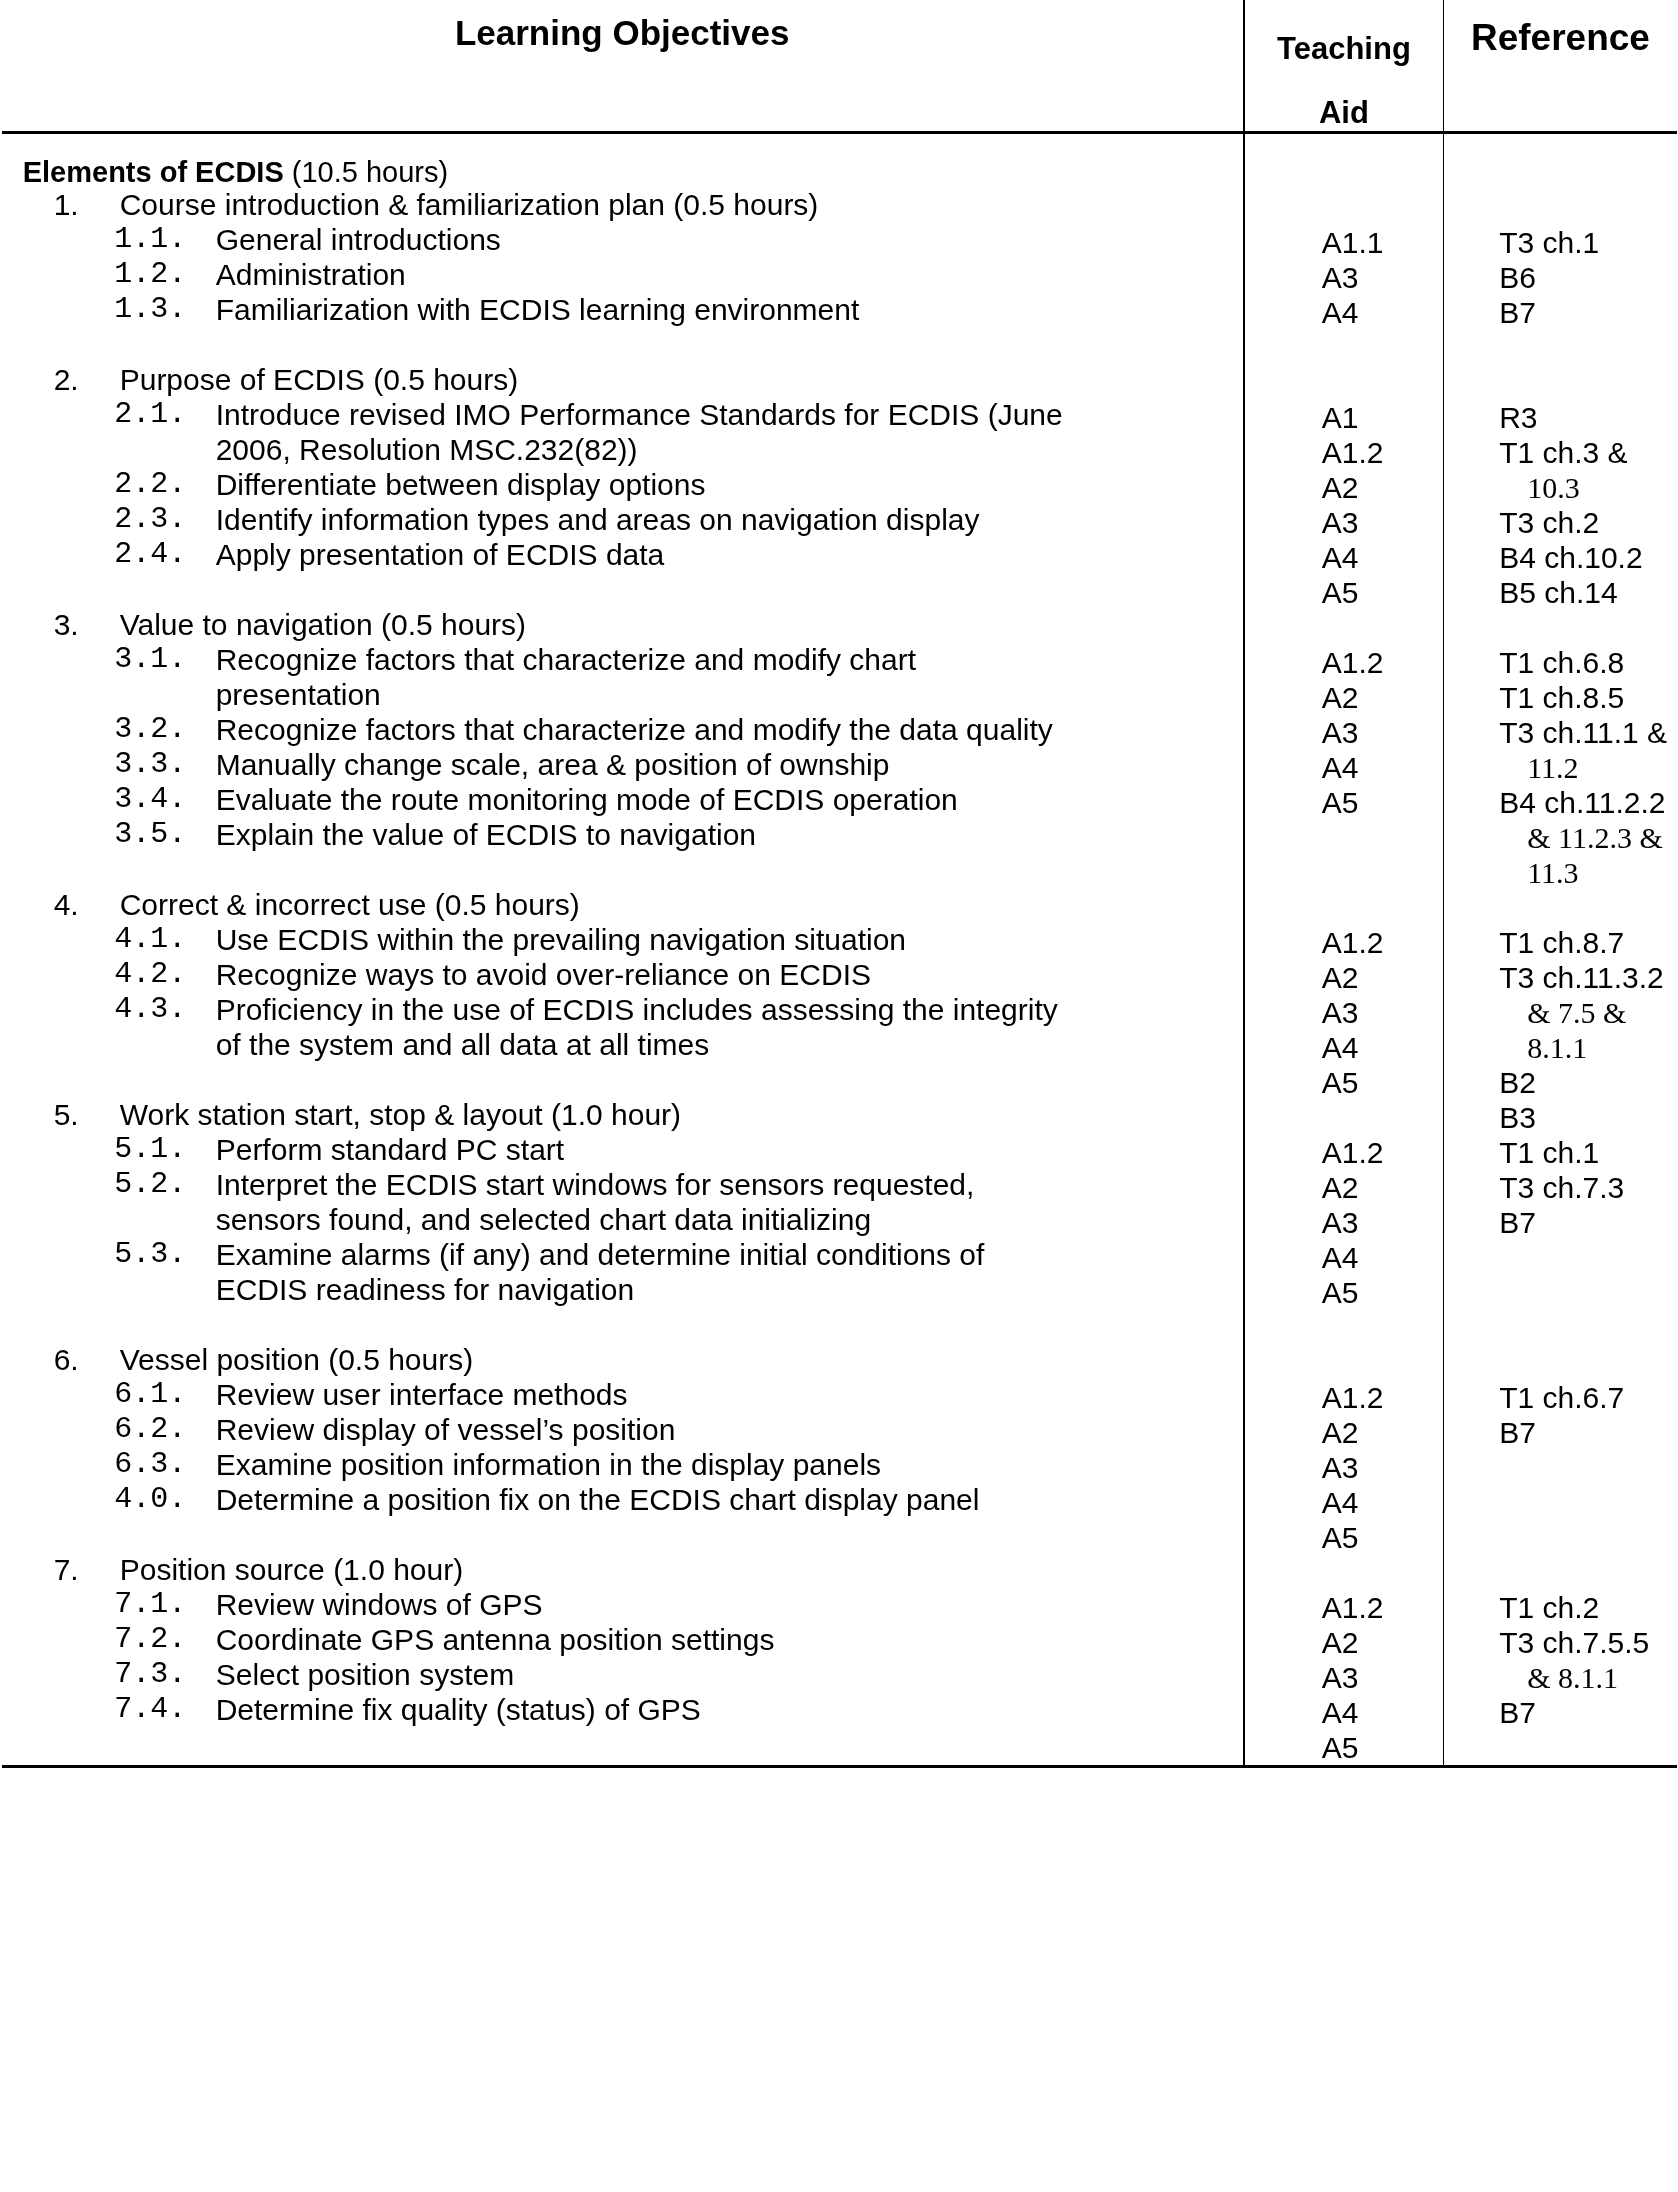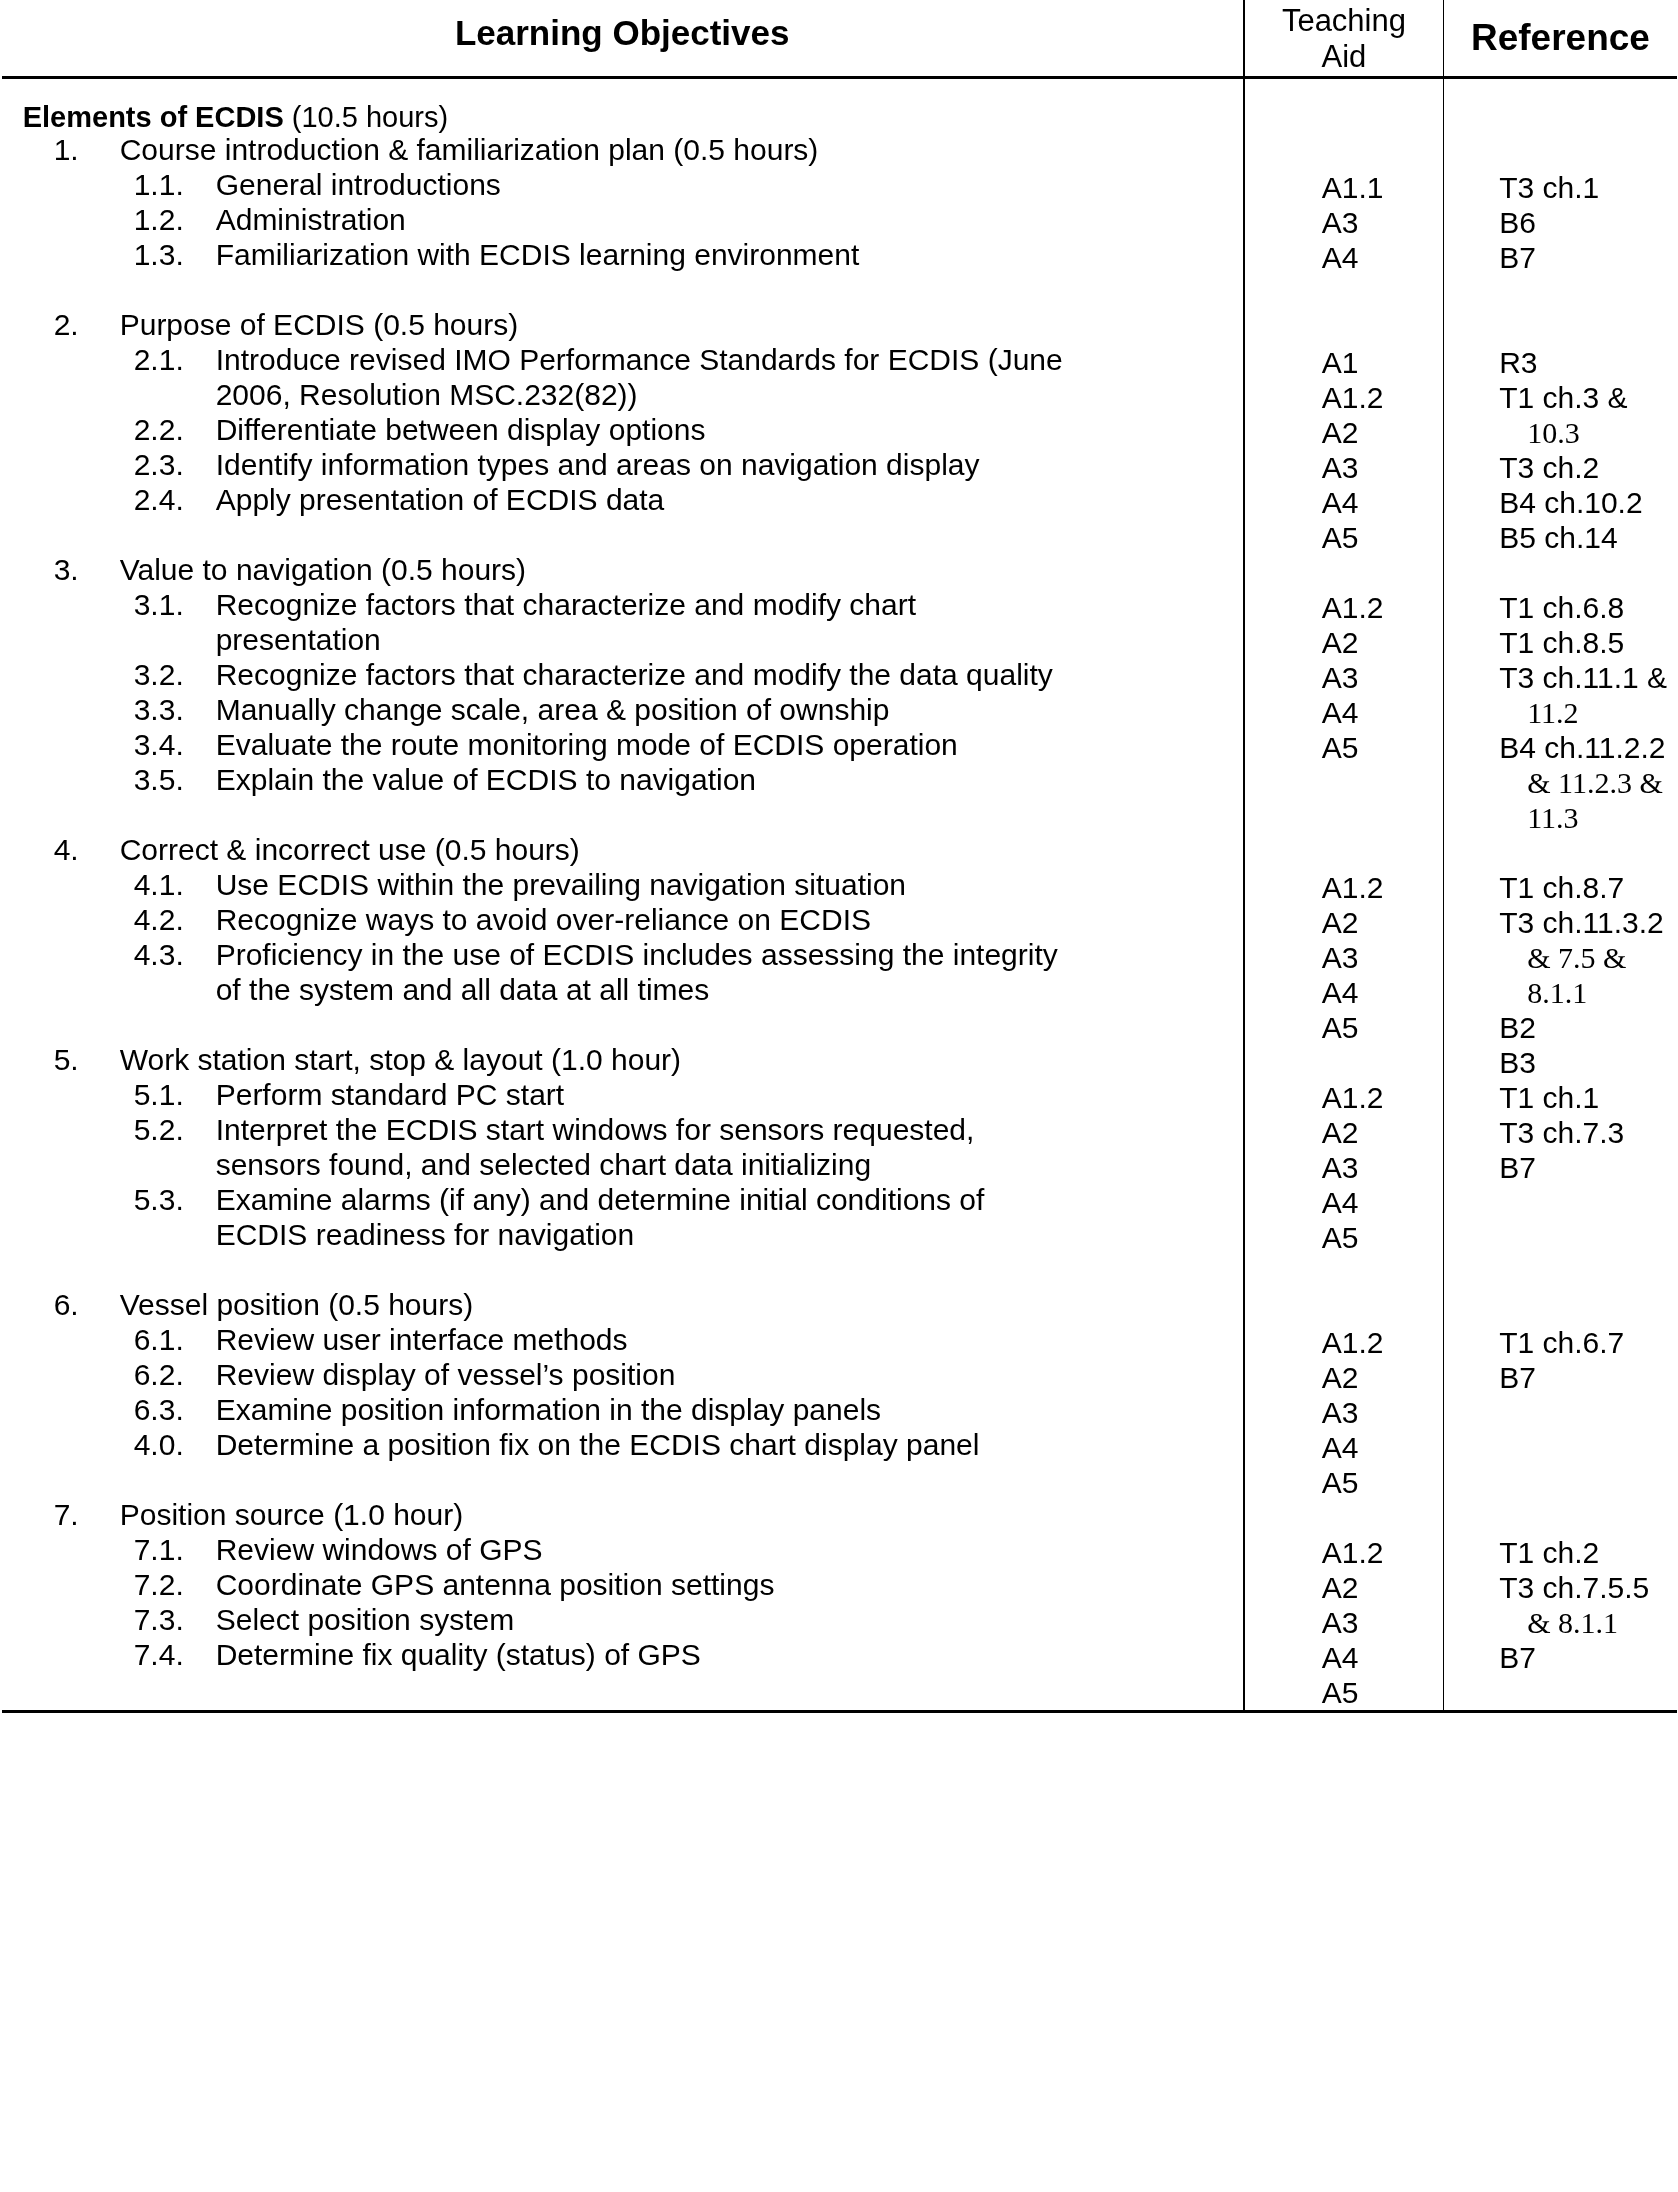--- a/index.html
+++ b/index.html
@@ -69,25 +69,26 @@
     height: 77px;
     box-sizing: border-box;
   }
   .hd-obj .hd-title {
     font-weight: bold;
     font-size: 35px;
     display: block;
     padding-top: 12.2px;
   }
   .hd-aid .hd-title {
-    font-weight: normal;
+    font-weight: bold;
     font-size: 31px;
     display: block;
     line-height: 1.16;
     padding-top: 2.6px;
+    margin-top: 28px;
   }
   .hd-ref .hd-title {
     font-weight: bold;
     font-size: 37px;
     display: block;
     padding-top: 15.7px;
   }
 
   
   .obj-cell {
@@ -126,24 +127,25 @@
   }
   .l2-line {
     position: relative;
     font-size: 30px;
     line-height: 35px;
     padding-left: 214px;
     min-height: 35px;
   }
   .l2-num {
     position: absolute;
-    left: 132px;
+    left: 105px;
     top: 0;
     width: 87px;
-    text-align: left;
+    text-align: center;
+    font-family: Liberation Mono, monospace;
   }
   .l2-cont {
     position: relative;
     font-size: 30px;
     line-height: 35px;
     padding-left: 214px;
     min-height: 35px;
   }
   .gap-after-item {
     height: 35px;

